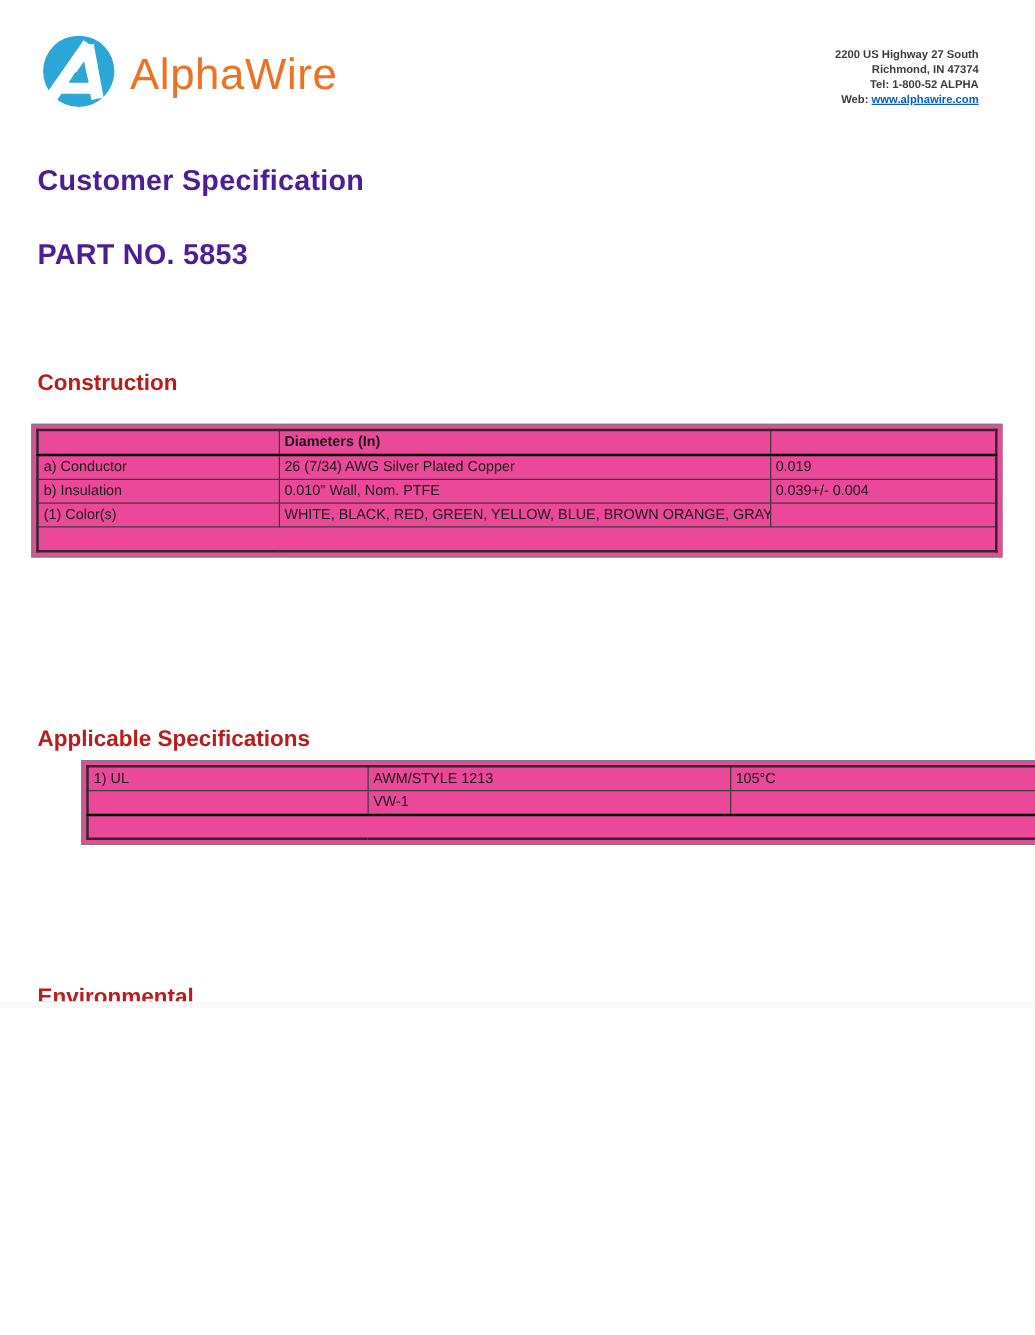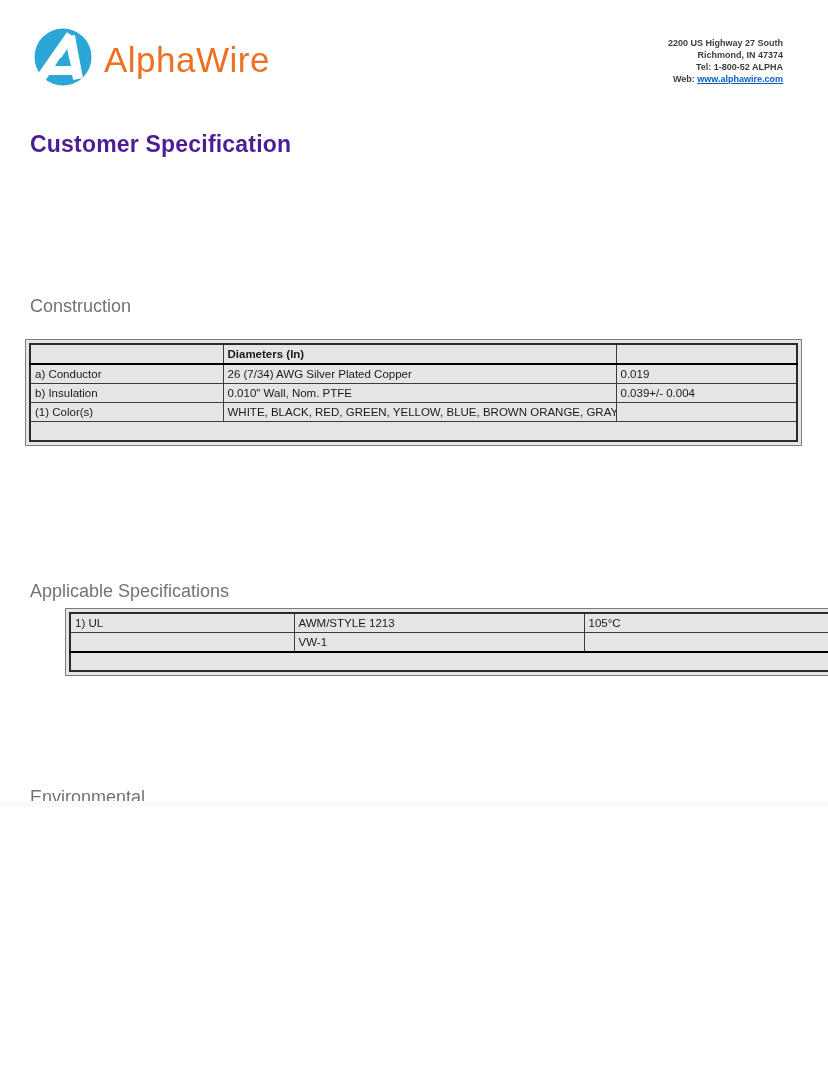--- a/index.html
+++ b/index.html
@@ -25,31 +25,31 @@
     position: absolute; top: 37px; right: 45px;
     text-align: right;
     font-size: 9px; line-height: 12px; color: #3d3d3d; font-weight: bold;
   }
   .address .web-link { color: #0a5dc2; text-decoration: underline; cursor: pointer; }
 
   
   .h-doc   { position: absolute; left: 30px; font-size: 23px; font-weight: 700; color: #4c1d95; letter-spacing: 0.2px; }
   .h-title { top: 131px; }
   .h-part  { top: 190px; }
-  .h-sec   { position: absolute; left: 30px; font-size: 18px; font-weight: 400; color: #737373; }
+  .h-sec   { position: absolute; left: 30px; font-size: 18px; font-weight: 700; color: #b91c1c; }
   .h-construction { top: 296px; }
   .h-specs        { top: 581px; }
   .h-env          { top: 787px; }
 
   
   .box {
     position: absolute; left: 25px; width: 777px;
     border: 1px solid #7d7d7d;
     padding: 3px;
-    background: #e5e5e5;
+    background: #ec4899;
   }
   .box-construction { top: 339px; }
   .box-specs        { top: 608px; margin-left: 40px; }
 
   table.spec {
     width: 100%;
     border-collapse: collapse;
     table-layout: fixed;
     font-size: 11.5px;
     color: #1a1a1a;
@@ -113,20 +113,21 @@
   <div class="wordmark">AlphaWire</div>
 
   <div class="address">
     <div>2200 US Highway 27 South</div>
     <div>Richmond, IN 47374</div>
     <div>Tel: 1-800-52 ALPHA</div>
     <div><span>Web: </span><span class="web-link">www.alphawire.com</span></div>
   </div>
 
   <div class="h-doc h-title">Customer Specification</div>
+  <div class="h-doc h-part">PART NO. 5853</div>
 
   <div class="h-sec h-construction">Construction</div>
 
   <div class="box box-construction">
     <table class="spec">
       <colgroup>
           <col class="c1">
           <col class="c2">
           <col class="c3">
         </colgroup>

